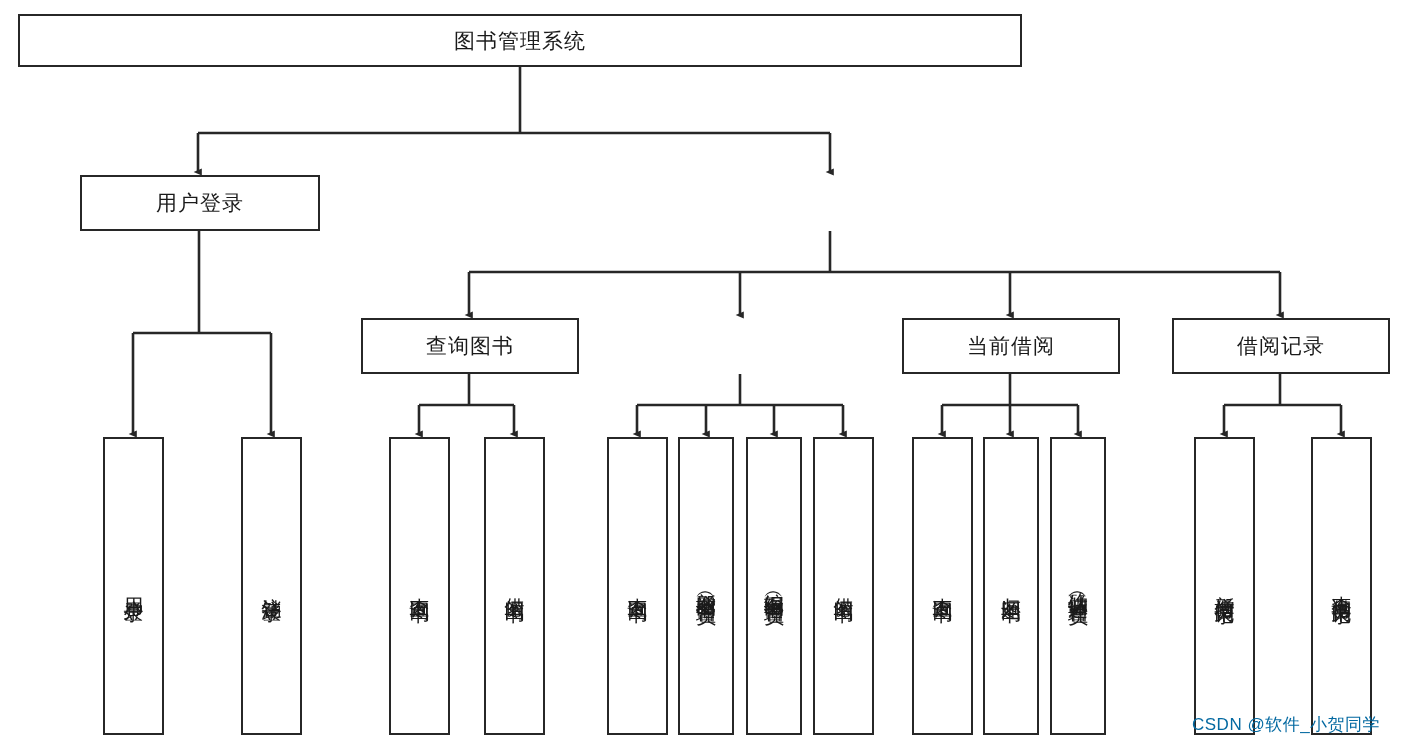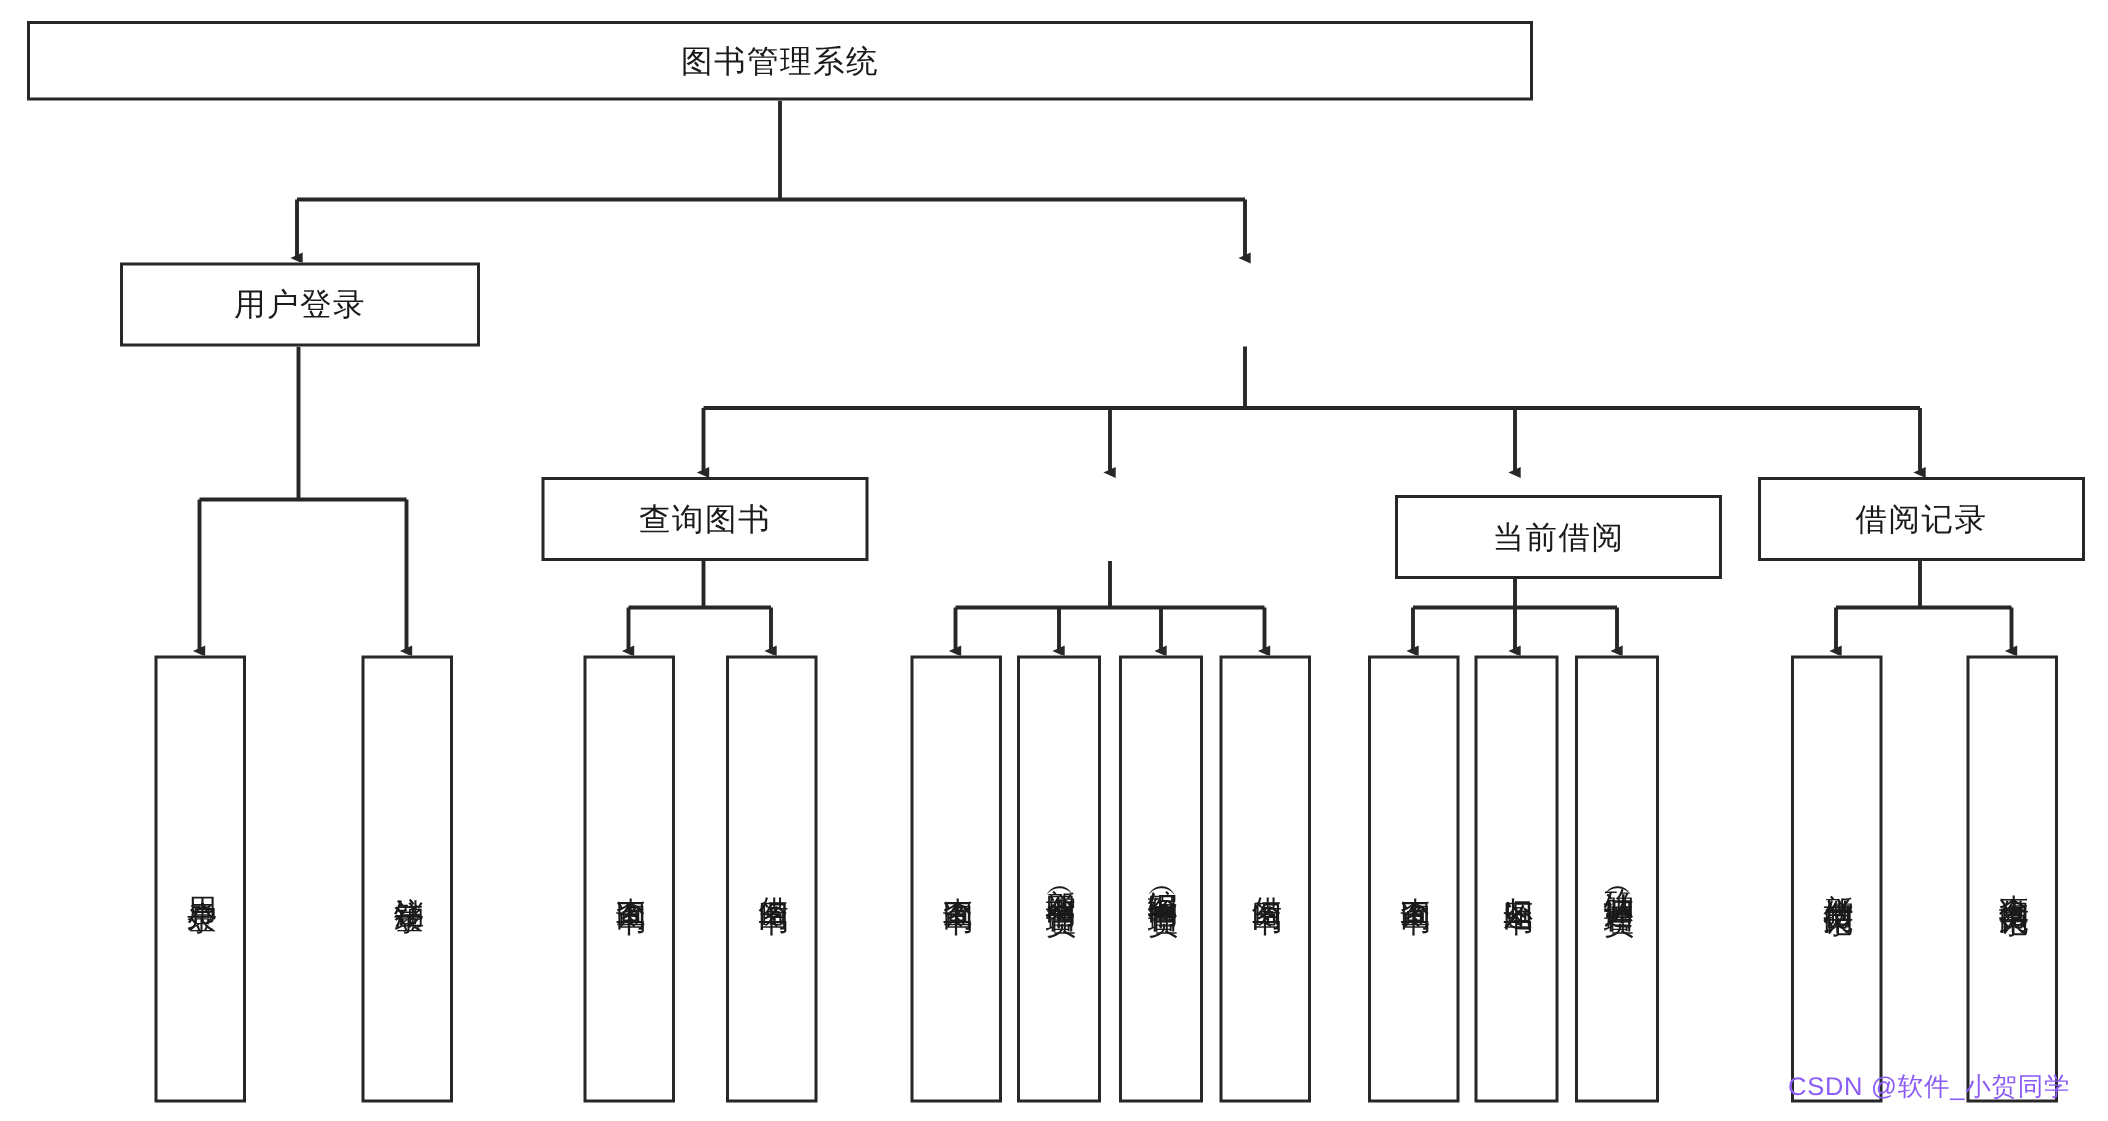--- a/index.html
+++ b/index.html
@@ -38,21 +38,21 @@
   }
   .node.v .vtxt{
     writing-mode:vertical-rl;
     text-orientation:upright;
     white-space:nowrap;
   }
   .watermark{
     position:absolute;
     left:1192px;top:713px;
     font-size:17px;
-    color:#8b5cf6;
+    color:#0369a1;
     letter-spacing:0.5px;
     white-space:nowrap;
     pointer-events:none;
   }
 </style>
 </head>
 <body>
 
 <div id="stage">
 
@@ -112,21 +112,21 @@
     <span>图书管理系统</span>
   </div>
 
   <div class="node h" style="left:80px;top:175px;width:240px;height:56px;">
     <span>用户登录</span>
   </div>
 
   <div class="node h" style="left:361px;top:318px;width:218px;height:56px;">
     <span>查询图书</span>
   </div>
-  <div class="node h" style="left:902px;top:330px;width:218px;height:56px;margin-left:28px;">
+  <div class="node h" style="left:902px;top:318px;width:218px;height:56px;">
     <span>当前借阅</span>
   </div>
   <div class="node h" style="left:1172px;top:318px;width:218px;height:56px;">
     <span>借阅记录</span>
   </div>
 
   <div class="node v" style="left:103px;top:437px;width:61px;height:298px;">
     <span class="vtxt">用户登录</span>
   </div>
   <div class="node v" style="left:241px;top:437px;width:61px;height:298px;">

